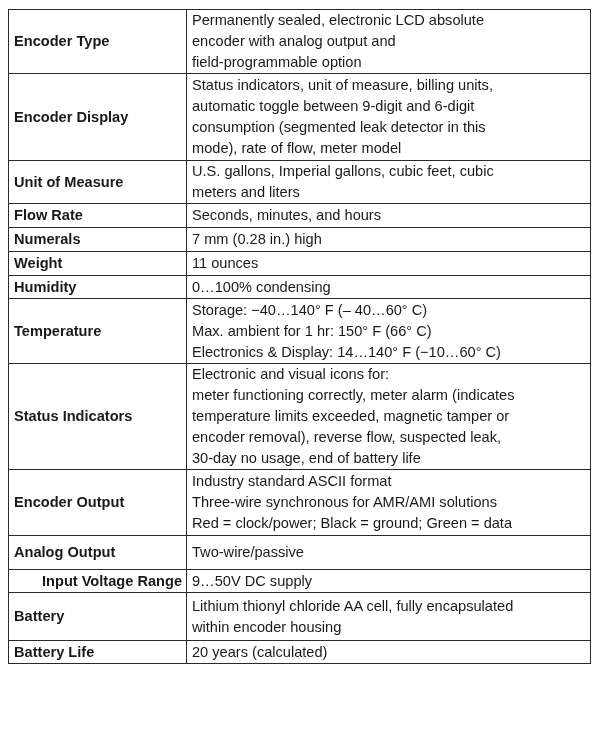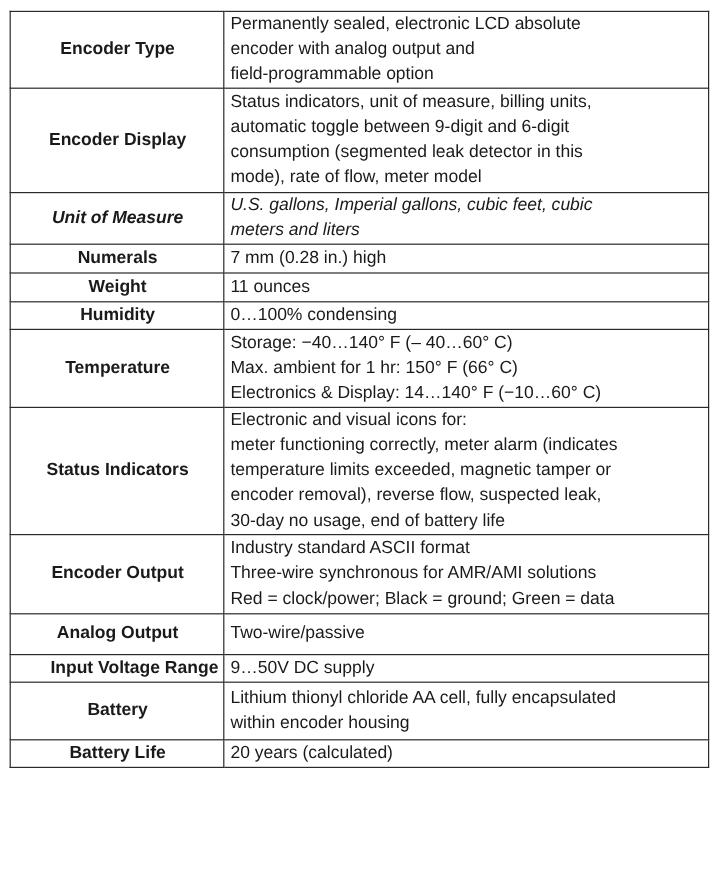--- a/index.html
+++ b/index.html
@@ -2,21 +2,21 @@
 <html><head>
 <meta charset="utf-8">
 <style>
   html, body { margin: 0; padding: 0; background: #ffffff; }
   body { width: 600px; height: 740px; position: relative; overflow: hidden;
          font-family: "Liberation Sans", "DejaVu Sans", sans-serif; color: #1a1a1a; }
   table.spec { position: absolute; left: 8px; top: 9px; width: 583px;
                border-collapse: collapse; table-layout: fixed; }
   table.spec td { border: 1.6px solid #2a2a2a; font-size: 14.6px; line-height: 21px;
                   padding: 0 4px 0 5px; vertical-align: middle; }
-  td.label { width: 168px; font-weight: bold; padding-left: 4px; text-align: center; }
+  td.label { width: 168px; font-weight: bold; padding-left: 4px; }
   td.label.sub { font-weight: bold; text-align: right; padding-right: 4px; }
   td.value { white-space: pre-line; }
 </style>
 </head>
 <body>
 
 <table class="spec">
   <tbody id="spec-body">
     <tr style="height: 64px;">
       <td class="label">Encoder Type</td>
@@ -24,24 +24,28 @@
 encoder with analog output and
 field-programmable option</td>
     </tr>
     <tr style="height: 87px;">
       <td class="label">Encoder Display</td>
       <td class="value">Status indicators, unit of measure, billing units,
 automatic toggle between 9-digit and 6-digit
 consumption (segmented leak detector in this
 mode), rate of flow, meter model</td>
     </tr>
-    <tr style="height: 43px; font-style: italic;">
+    <tr style="height: 43px;">
       <td class="label">Unit of Measure</td>
       <td class="value">U.S. gallons, Imperial gallons, cubic feet, cubic
 meters and liters</td>
+    </tr>
+    <tr style="height: 24px;">
+      <td class="label">Flow Rate</td>
+      <td class="value">Seconds, minutes, and hours</td>
     </tr>
     <tr style="height: 24px;">
       <td class="label">Numerals</td>
       <td class="value">7 mm (0.28 in.) high</td>
     </tr>
     <tr style="height: 24px; padding-left: 41px;">
       <td class="label">Weight</td>
       <td class="value">11 ounces</td>
     </tr>
     <tr style="height: 23px;">

